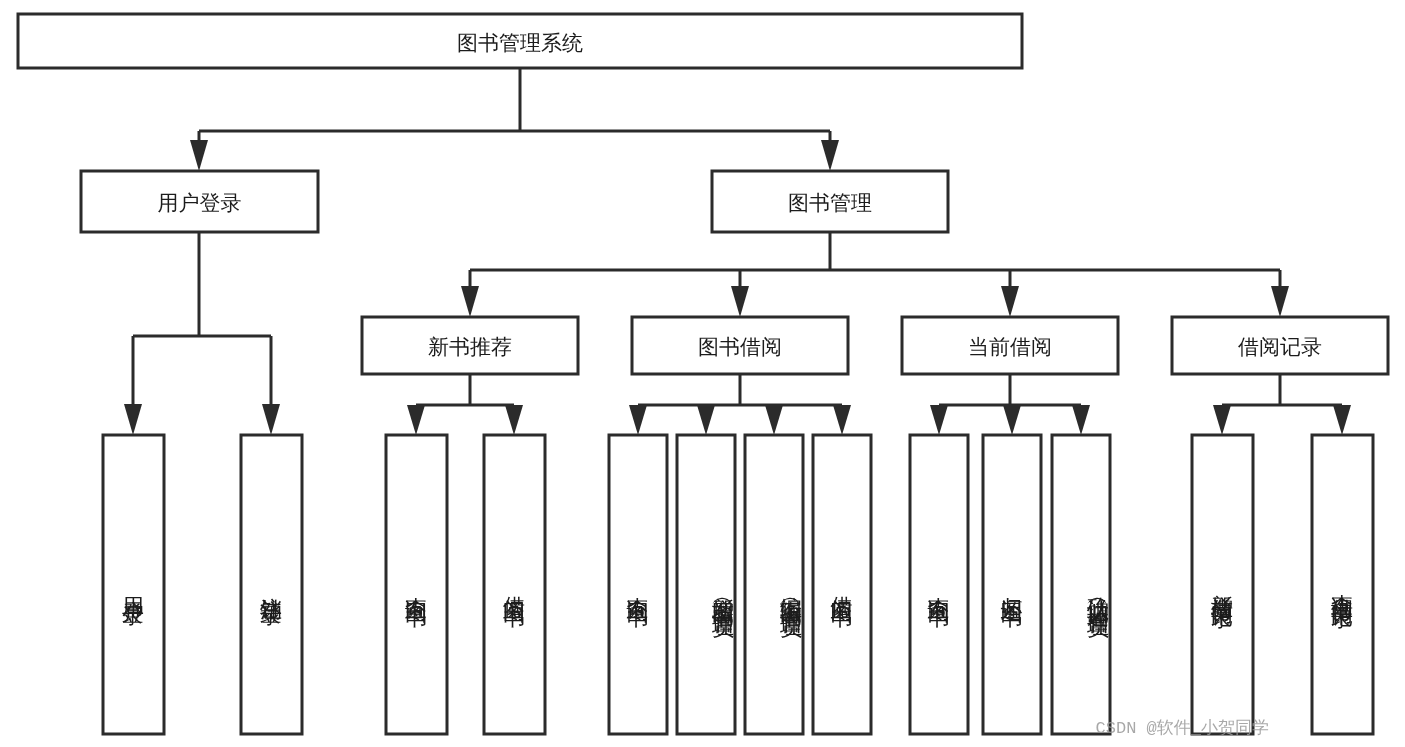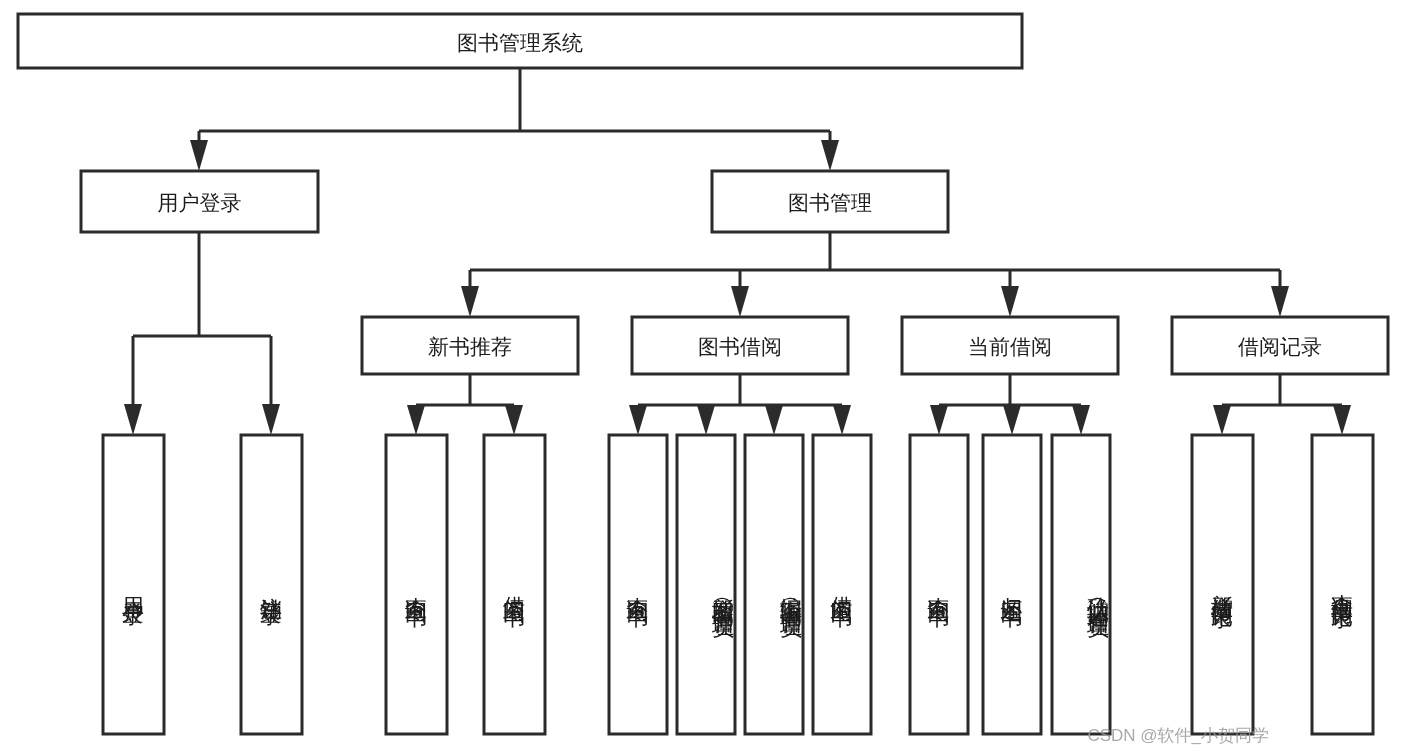--- a/index.html
+++ b/index.html
@@ -60,22 +60,22 @@
     display: flex;
     align-items: center;
     justify-content: center;
     text-align: center;
     white-space: nowrap;
     pointer-events: none;
   }
   .watermark {
     position: absolute;
     right: 8px;
-    bottom: 0;
-    font-family: Liberation Sans, sans-serif;
+    bottom: 8px;
+    font-family: Liberation Mono, monospace;
     font-size: 17px;
     color: #9a9a9a;
     opacity: 0.85;
     white-space: nowrap;
   }
 </style>
 </head>
 <body>
 
 <div id="diagram-root">

